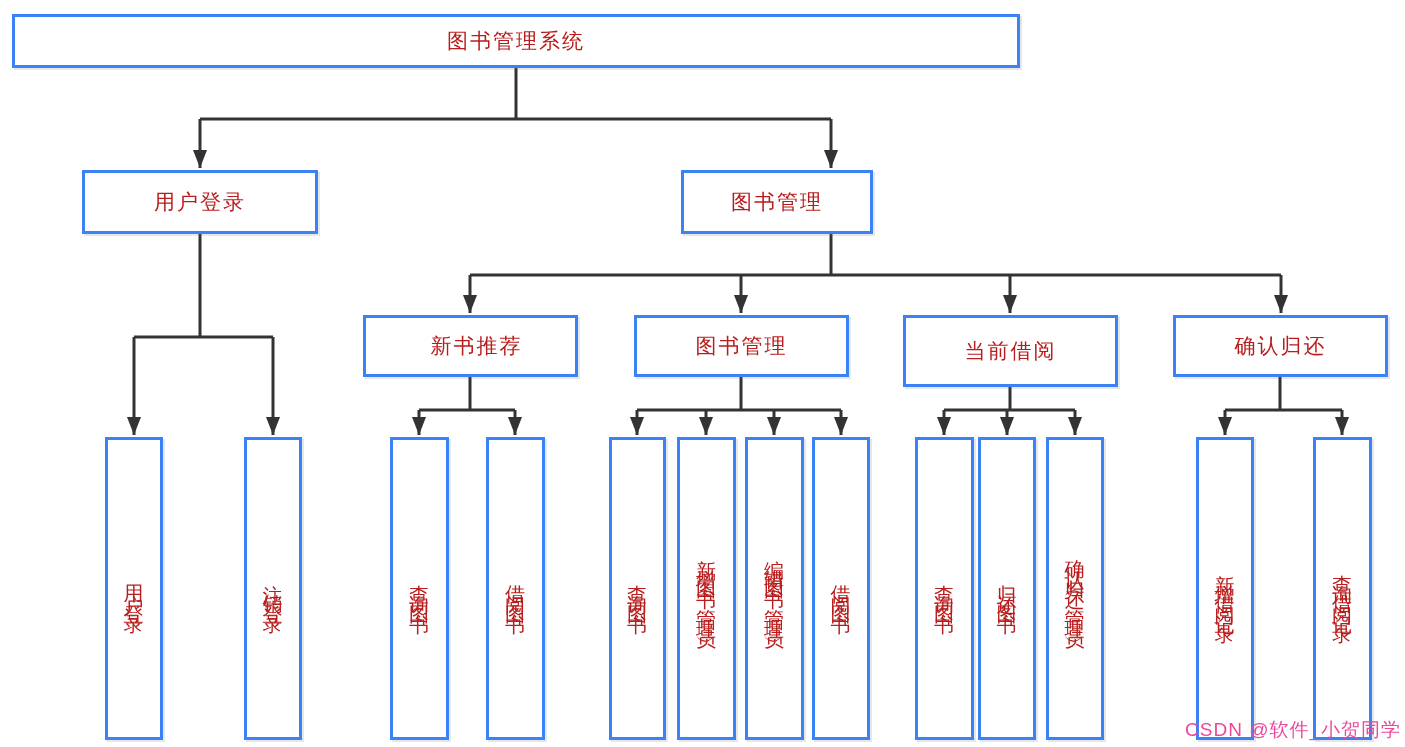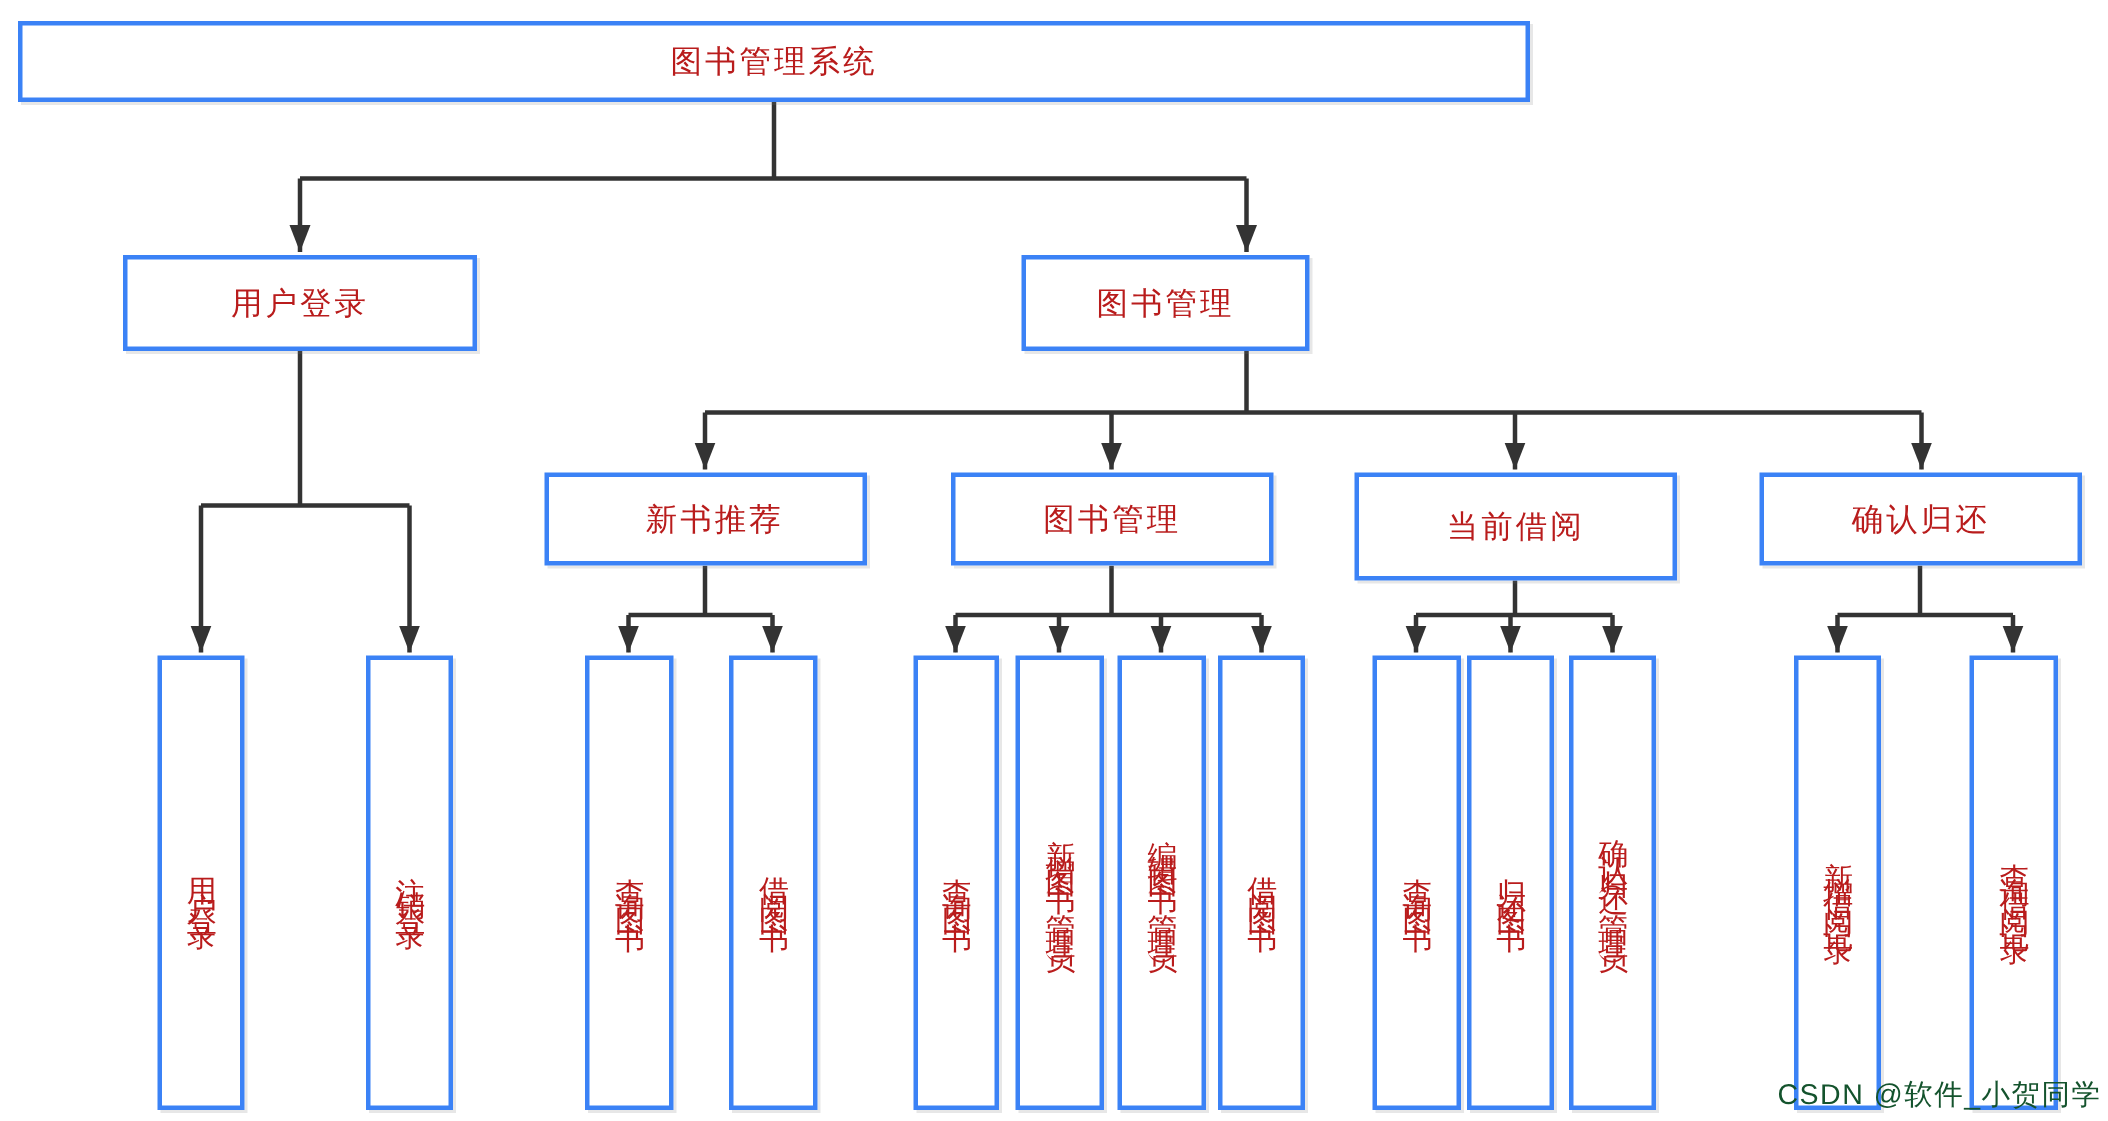--- a/index.html
+++ b/index.html
@@ -28,21 +28,21 @@
     text-orientation:mixed;
     font-size:20px;
     letter-spacing:10px;
     line-height:1;
     padding:6px 0;
   }
   #watermark{
     position:absolute;
     right:4px;bottom:4px;
     font-size:19px;
-    color:#14532d;
+    color:#ec4899;
     letter-spacing:1px;
     z-index:5;
     white-space:nowrap;
   }
 </style>
 </head>
 <body>
 
 <div id="canvas">
 

